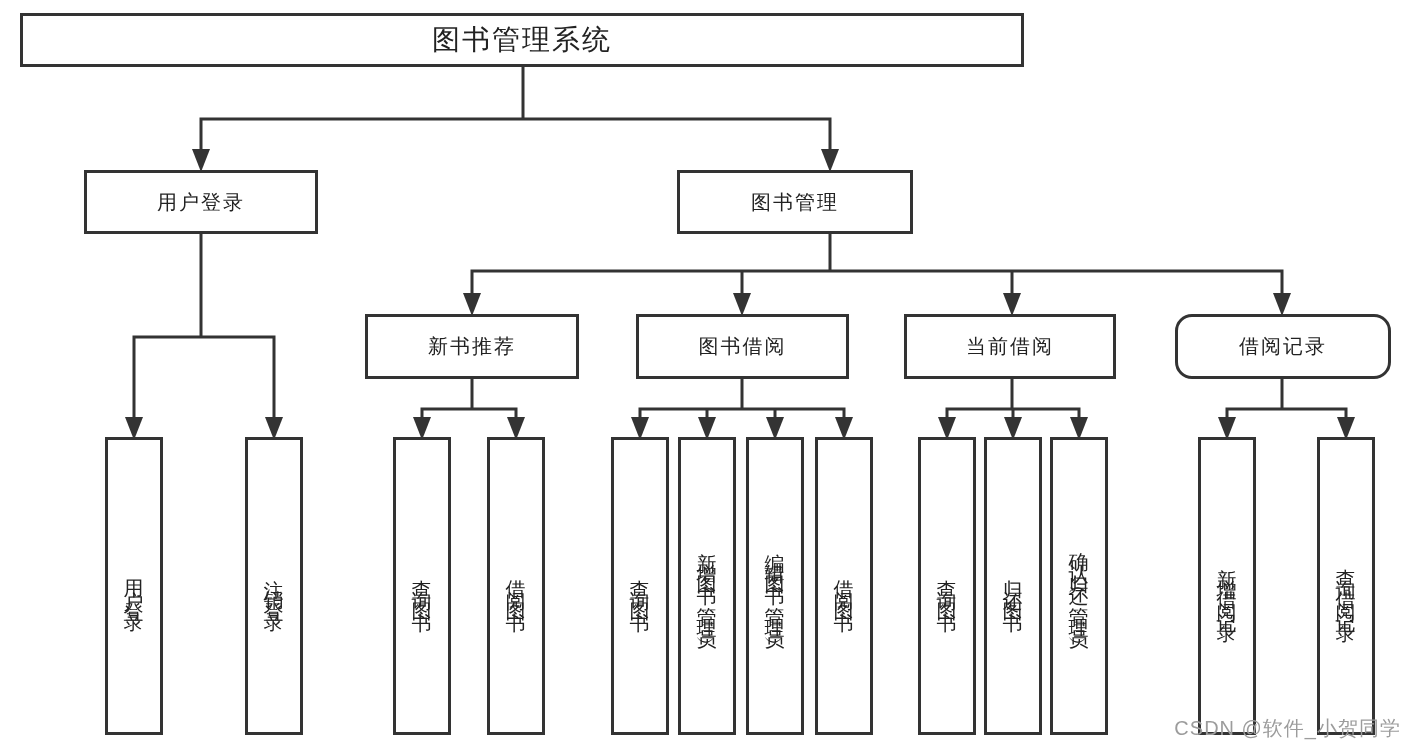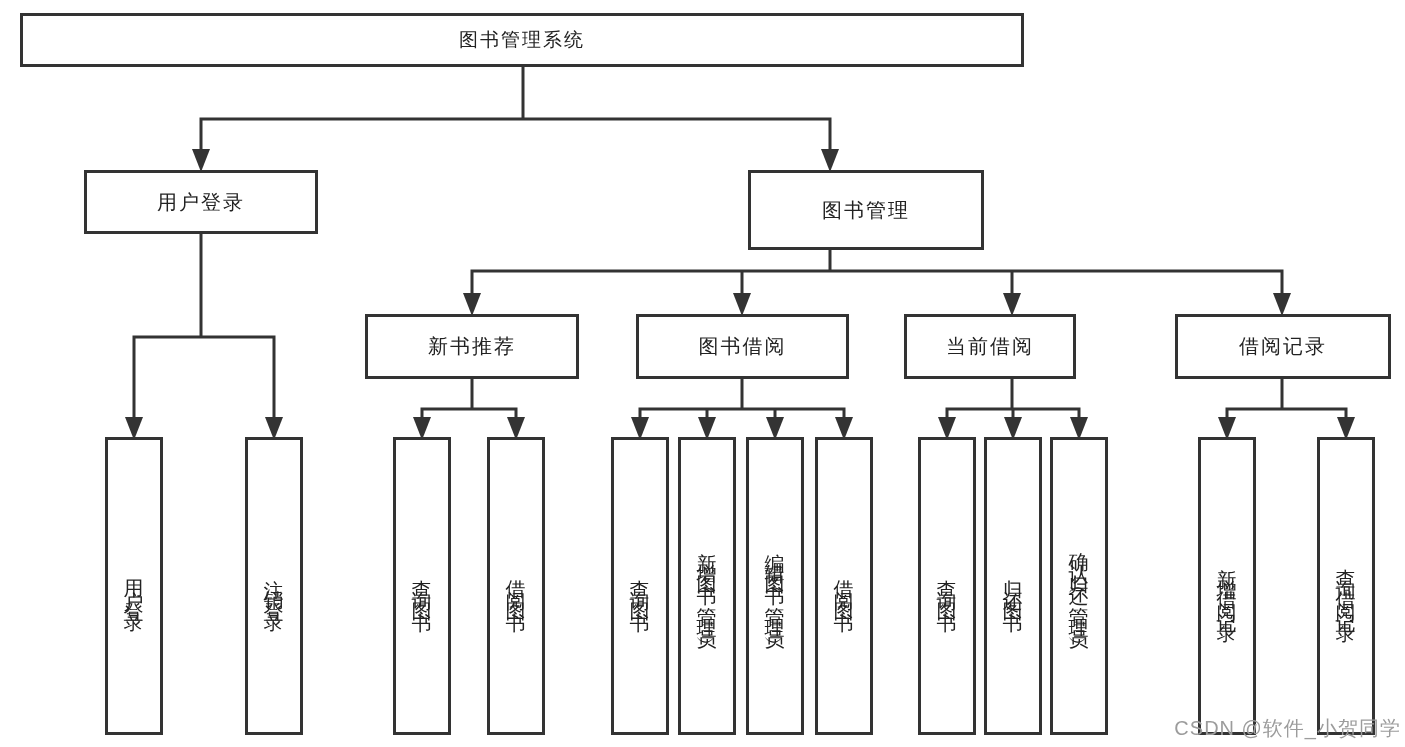--- a/index.html
+++ b/index.html
@@ -30,21 +30,21 @@
     display: flex;
     align-items: center;
     justify-content: center;
     color: #222222;
     font-size: 20px;
     letter-spacing: 2px;
     white-space: nowrap;
     z-index: 2;
   }
   .node.root {
-    font-size: 19px;
+    font-size: 28px;
   }
   .vnode {
     position: absolute;
     box-sizing: border-box;
     border: 3px solid #333333;
     background: #ffffff;
     display: flex;
     align-items: center;
     justify-content: center;
     color: #222222;
@@ -124,26 +124,26 @@
       <polygon points="1004,417 1022,417 1013,440"></polygon>
       <polygon points="1070,417 1088,417 1079,440"></polygon>
       <polygon points="1218,417 1236,417 1227,440"></polygon>
       <polygon points="1337,417 1355,417 1346,440"></polygon>
     </g>
   </svg>
 
   <div class="node root" style="left:20px; top:13px; width:1004px; height:54px;">图书管理系统</div>
 
   <div class="node" style="left:84px; top:170px; width:234px; height:64px;">用户登录</div>
-  <div class="node" style="left:748px; top:170px; width:236px; height:80px;">图书管理</div>
+  <div class="node" style="left:677px; top:170px; width:236px; height:64px;">图书管理</div>
 
   <div class="node" style="left:636px; top:314px; width:213px; height:65px;">图书借阅</div>
   <div class="node" style="left:365px; top:314px; width:214px; height:65px;">新书推荐</div>
-  <div class="node" style="left:904px; top:314px; width:172px; height:65px;">当前借阅</div>
-  <div class="node" style="left:1175px; top:314px; width:216px; height:65px;">借阅记录</div>
+  <div class="node" style="left:904px; top:314px; width:212px; height:65px;">当前借阅</div>
+  <div class="node" style="left:1175px; top:314px; width:216px; height:65px;border-radius:17px;">借阅记录</div>
 
   <div class="vnode" style="left:105px;">用户登录</div>
   <div class="vnode" style="left:245px;">注销登录</div>
 
   <div class="vnode" style="left:393px;">查询图书</div>
   <div class="vnode" style="left:487px;">借阅图书</div>
 
   <div class="vnode" style="left:611px;">查询图书</div>
   <div class="vnode" style="left:678px;">新增图书（管理员）</div>
   <div class="vnode" style="left:746px;">编辑图书（管理员）</div>

